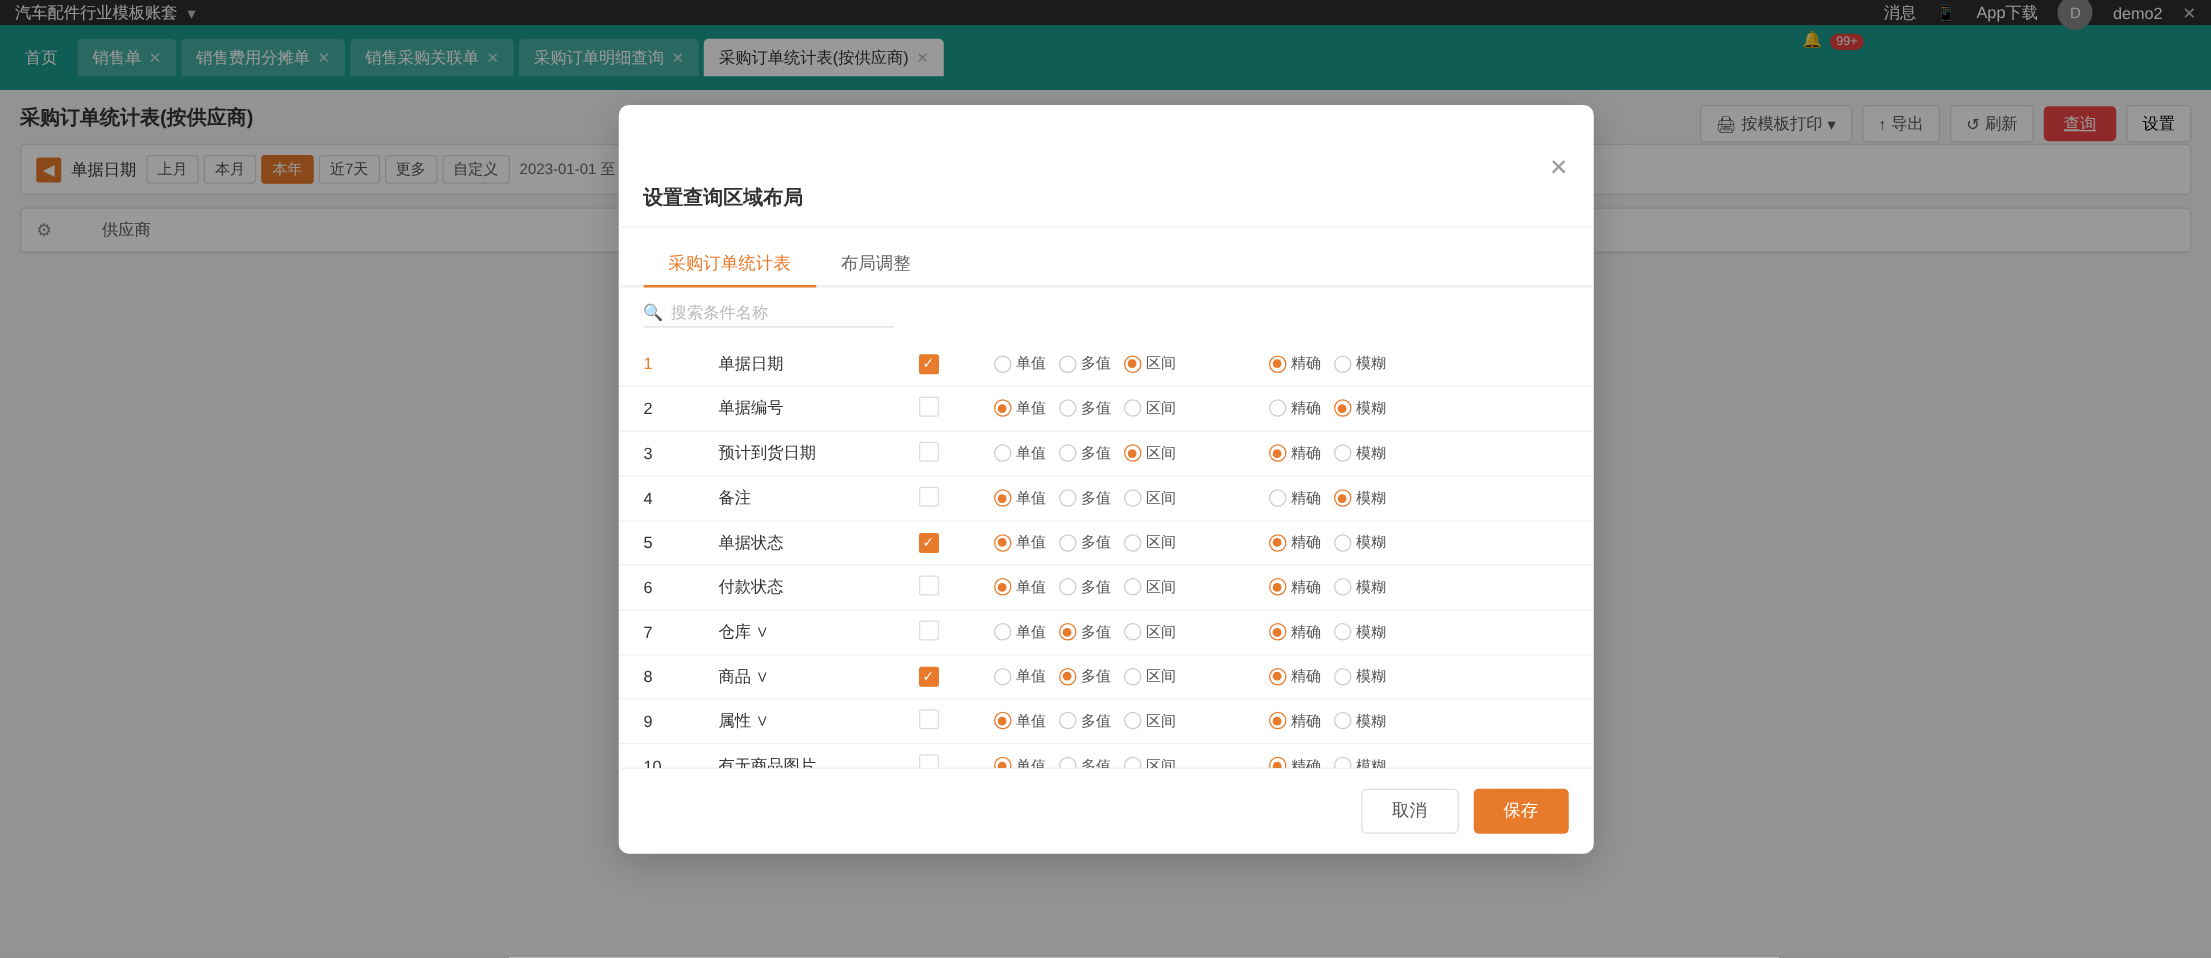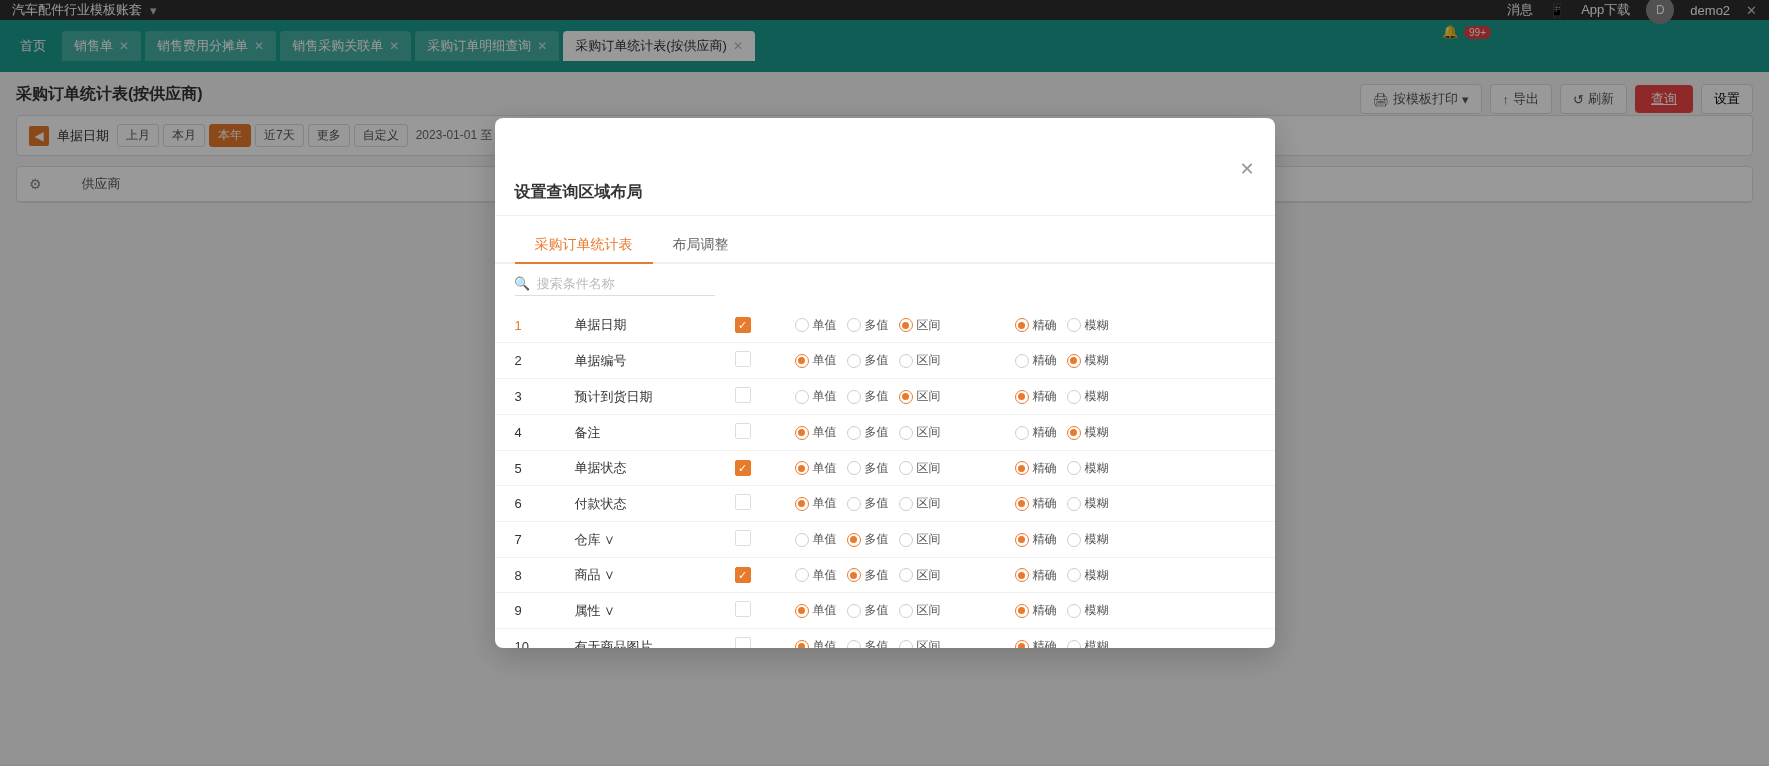--- a/index.html
+++ b/index.html
@@ -632,14 +632,18 @@
               </span>
               <span class="radio-option">
                 <span class="radio-circle"></span>
                 <span>模糊</span>
               </span>
             </div>
           </div>
         </div>
     </div>
 
+    <div class="modal-footer">
+      <button class="btn-cancel">取消</button>
+      <button class="btn-save">保存</button>
+    </div>
   </div>
 </div>
 
 </body></html>

